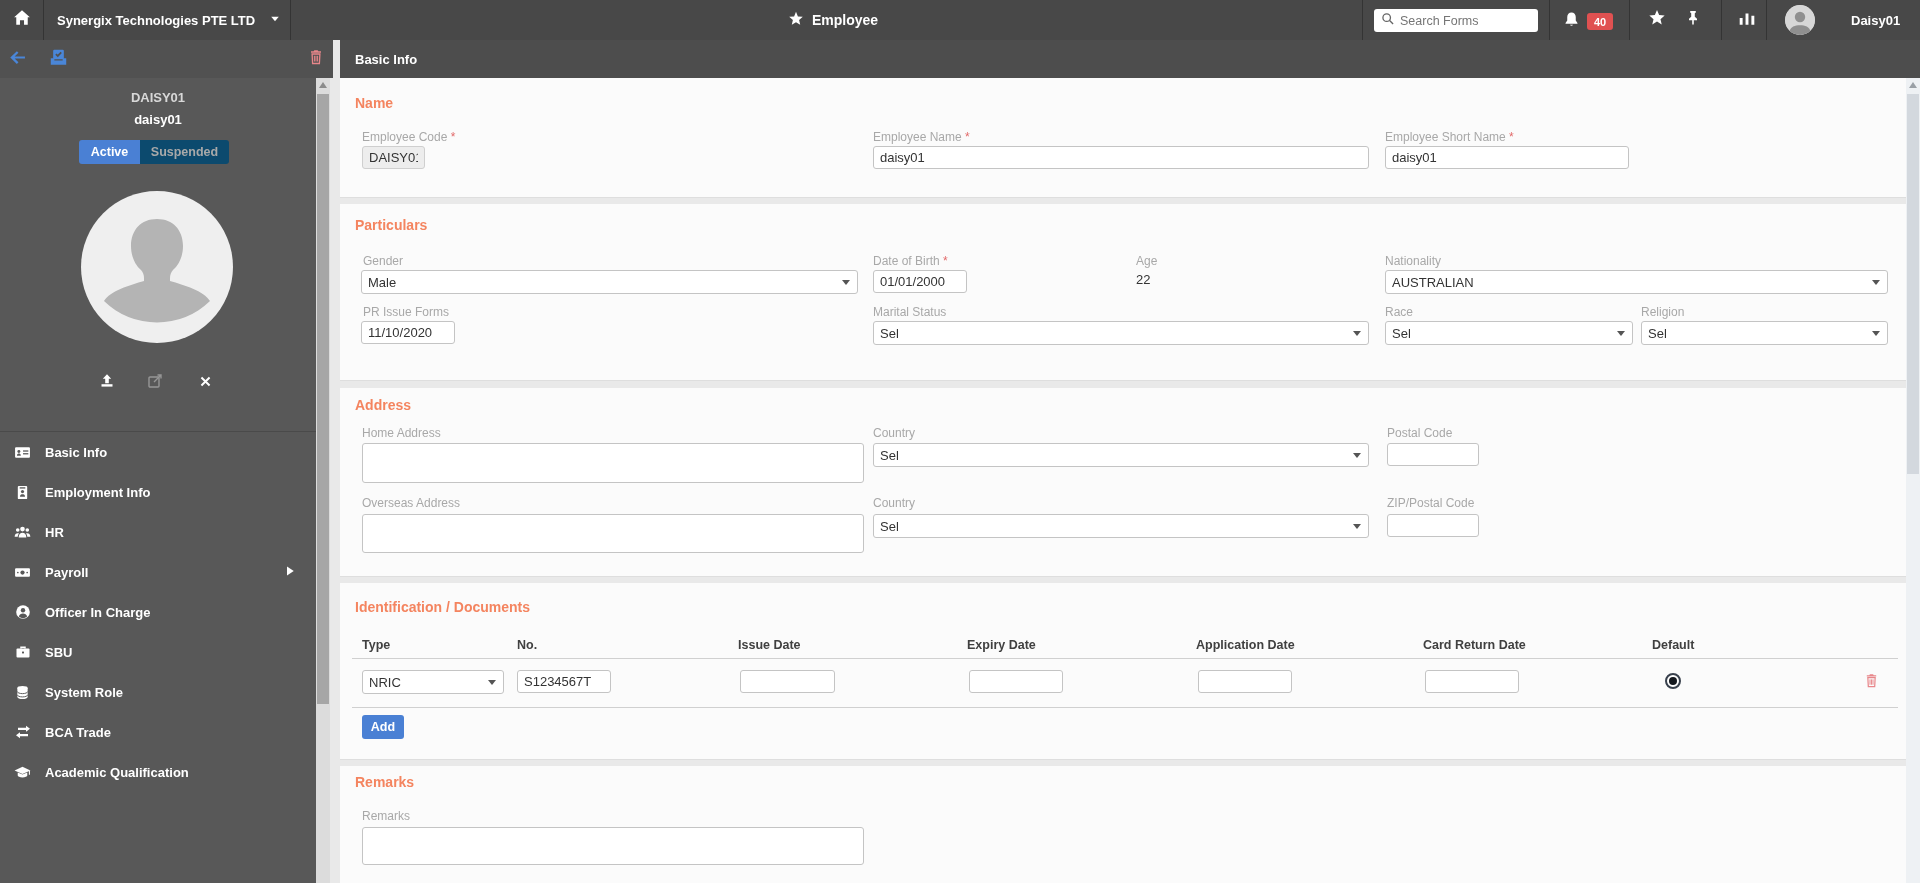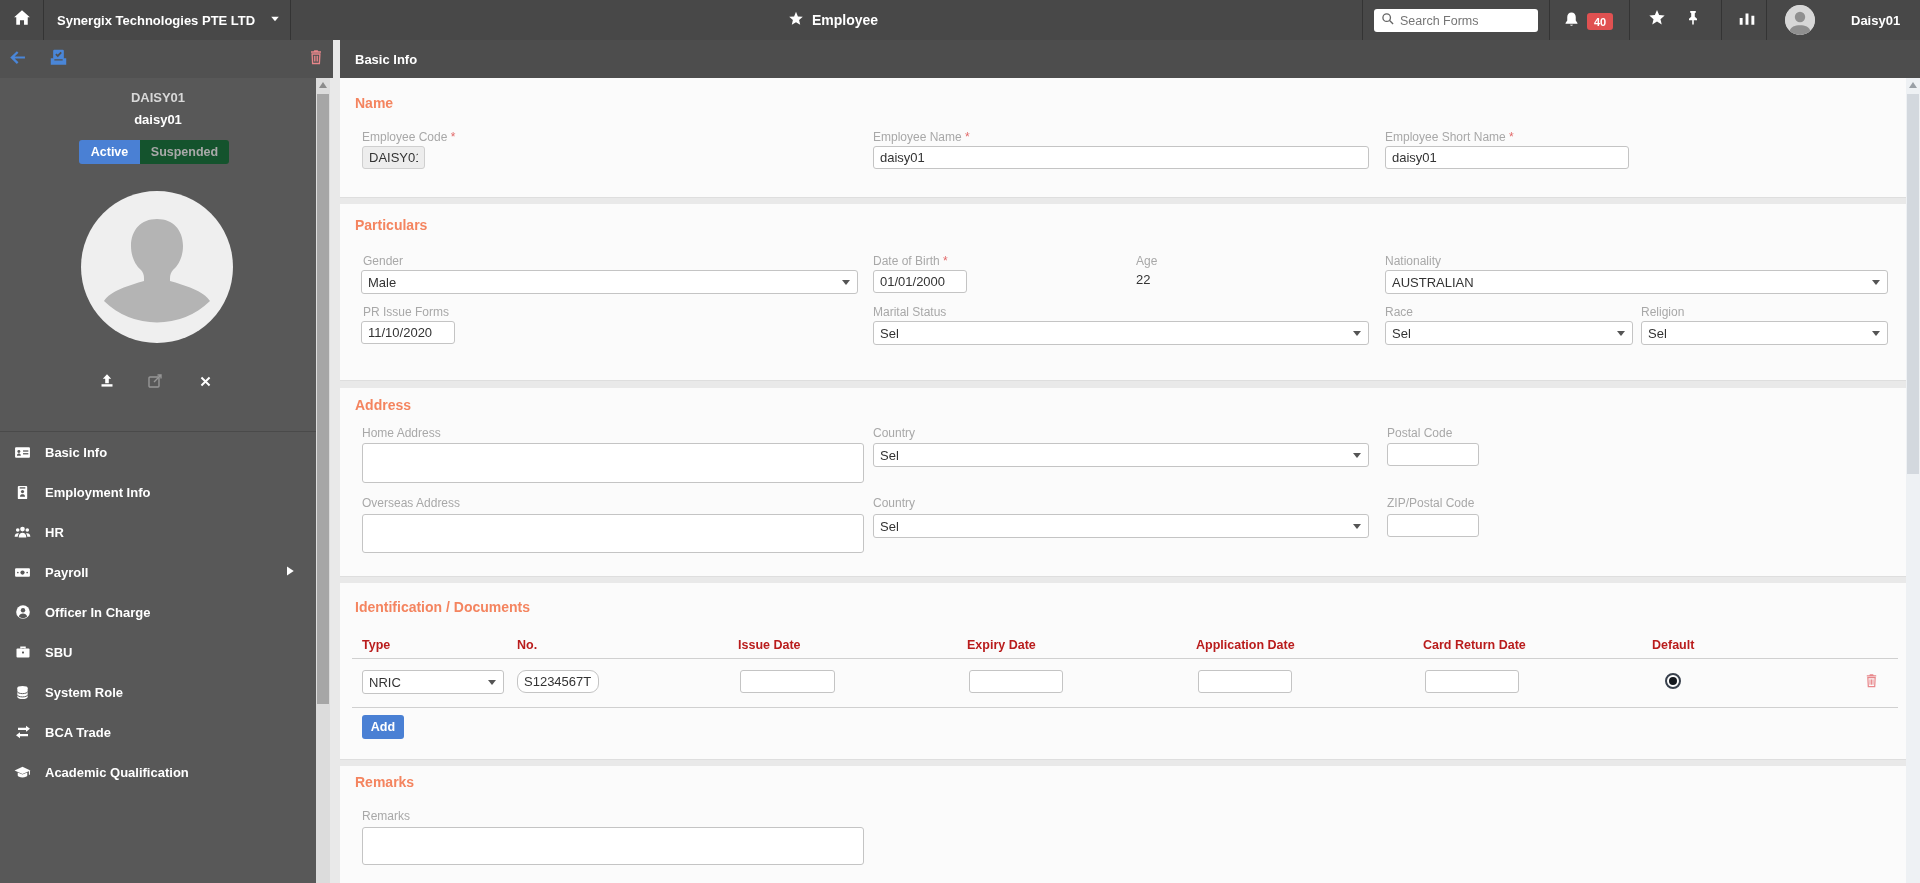--- a/index.html
+++ b/index.html
@@ -26,21 +26,21 @@
   .sh-btn { position:absolute; top:0; height:38px; display:flex; align-items:center; justify-content:center; cursor:pointer; }
   .basicinfo-bar { position:absolute; left:340px; top:40px; width:1580px; height:38px; background:#4d4d4d; display:flex; align-items:center; }
   .basicinfo-bar span { margin-left:15px; color:#fff; font-size:13px; font-weight:bold; }
 
   
   .sidebar { position:absolute; left:0; top:78px; width:316px; height:805px; background:#585858; }
   .sb-code { position:absolute; left:0; top:12px; width:316px; text-align:center; color:#d8d8d8; font-size:13px; font-weight:bold; }
   .sb-name { position:absolute; left:0; top:34px; width:316px; text-align:center; color:#fff; font-size:13px; font-weight:bold; }
   .toggle { position:absolute; left:79px; top:62px; width:150px; height:24px; display:flex; border-radius:3px; overflow:hidden; font-size:12.5px; font-weight:bold; }
   .tg-active { width:61px; background:#4a80d4; color:#fff; display:flex; align-items:center; justify-content:center; cursor:pointer; }
-  .tg-susp { width:89px; background:#14532d; color:#a9a9a9; display:flex; align-items:center; justify-content:center; cursor:pointer; }
+  .tg-susp { width:89px; background:#0c4a6e; color:#a9a9a9; display:flex; align-items:center; justify-content:center; cursor:pointer; }
   .big-avatar { position:absolute; left:81px; top:113px; width:152px; height:152px; }
   .photo-actions { position:absolute; left:0; top:295px; width:316px; height:20px; }
   .pa-btn { position:absolute; top:0; width:20px; height:20px; display:flex; align-items:center; justify-content:center; cursor:pointer; }
   .menu { position:absolute; left:0; top:353px; width:316px; border-top:1px solid #4a4a4a; }
   .menu-item { position:relative; height:40px; display:flex; align-items:center; padding-left:14px; gap:14px; color:#fff; font-size:13px; font-weight:bold; cursor:pointer; }
   .menu-item .mi-icon { width:17px; height:17px; display:flex; align-items:center; justify-content:center; flex:0 0 17px; }
   .menu-item .submenu-arrow { position:absolute; right:20px; top:13px; }
 
   
   .sb-scroll { position:absolute; left:316px; top:78px; width:14px; height:805px; background:#dcdcdc; }
@@ -54,21 +54,21 @@
   .card { position:absolute; left:0; width:1566px; background:#fbfbfb; border-bottom:1px solid #dedede; }
   .sec-title { position:absolute; left:15px; color:#f4845f; font-size:14px; font-weight:bold; }
   .lbl { position:absolute; color:#a8a8a8; font-size:12px; white-space:nowrap; }
   .req { color:#e26a6a; }
   .inp { position:absolute; height:23px; border:1px solid #c4c4c4; border-radius:3px; background:#fff; font-size:13px; color:#333; padding:0 6px; font-family:inherit; outline:none; }
   .inp:disabled, .inp.disabled { background:#ededed; border-color:#cfcfcf; color:#333; }
   .ta { position:absolute; border:1px solid #c4c4c4; border-radius:3px; background:#fff; font-size:13px; color:#333; padding:3px 6px; font-family:inherit; outline:none; resize:none; }
   .sel { position:absolute; height:24px; border:1px solid #c4c4c4; border-radius:3px; background:#fff; display:flex; align-items:center; padding:0 20px 0 6px; font-size:13px; color:#333; cursor:pointer; }
   .sel .caret { position:absolute; right:7px; top:9px; width:0; height:0; border-left:4px solid transparent; border-right:4px solid transparent; border-top:5px solid #555; }
   .age-val { position:absolute; font-size:13px; color:#333; }
-  .th { position:absolute; color:#b91c1c; font-size:12.5px; font-weight:bold; white-space:nowrap; }
+  .th { position:absolute; color:#404040; font-size:12.5px; font-weight:bold; white-space:nowrap; }
   .hline { position:absolute; left:12px; width:1546px; height:1px; background:#d0d0d0; }
   .add-btn { position:absolute; width:42px; height:24px; background:#4a80d4; border:none; border-radius:3px; color:#fff; font-size:12.5px; font-weight:bold; cursor:pointer; font-family:inherit; }
   .radio { position:absolute; width:16px; height:16px; border:2px solid #39414d; border-radius:50%; background:#fff; display:flex; align-items:center; justify-content:center; cursor:pointer; }
   .radio .dot { width:8px; height:8px; border-radius:50%; background:#14181e; }
   .row-trash { position:absolute; cursor:pointer; }
 </style>
 </head>
 <body>
 
 <div id="app">
@@ -436,21 +436,21 @@
       <div class="th" style="left:1083px; top:55px">Card Return Date</div>
       <div class="th" style="left:1312px; top:55px">Default</div>
 
       <div class="hline" style="top:75px"></div>
 
       <div>
         <div class="sel" style="left:22px; top:87px; width:142px">
             <span>NRIC</span>
             <span class="caret"></span>
           </div>
-        <input class="inp" style="left: 177px; top: 87px; width: 82px; border-radius: 9px;" value="S1234567T">
+        <input class="inp" style="left: 177px; top: 87px; width: 94px;" value="S1234567T">
         <input class="inp" style="left: 400px; top: 87px; width: 95px;" value="">
         <input class="inp" style="left: 629px; top: 87px; width: 94px;" value="">
         <input class="inp" style="left: 858px; top: 87px; width: 94px;" value="">
         <input class="inp" style="left: 1085px; top: 87px; width: 94px;" value="">
         <div class="radio" style="left:1325px; top:90px">
             <div class="dot"></div>
           </div>
         <div class="row-trash" style="left:1524px; top:90px">
           <span>
             <svg width="15" height="15" viewBox="0 0 16 16">

